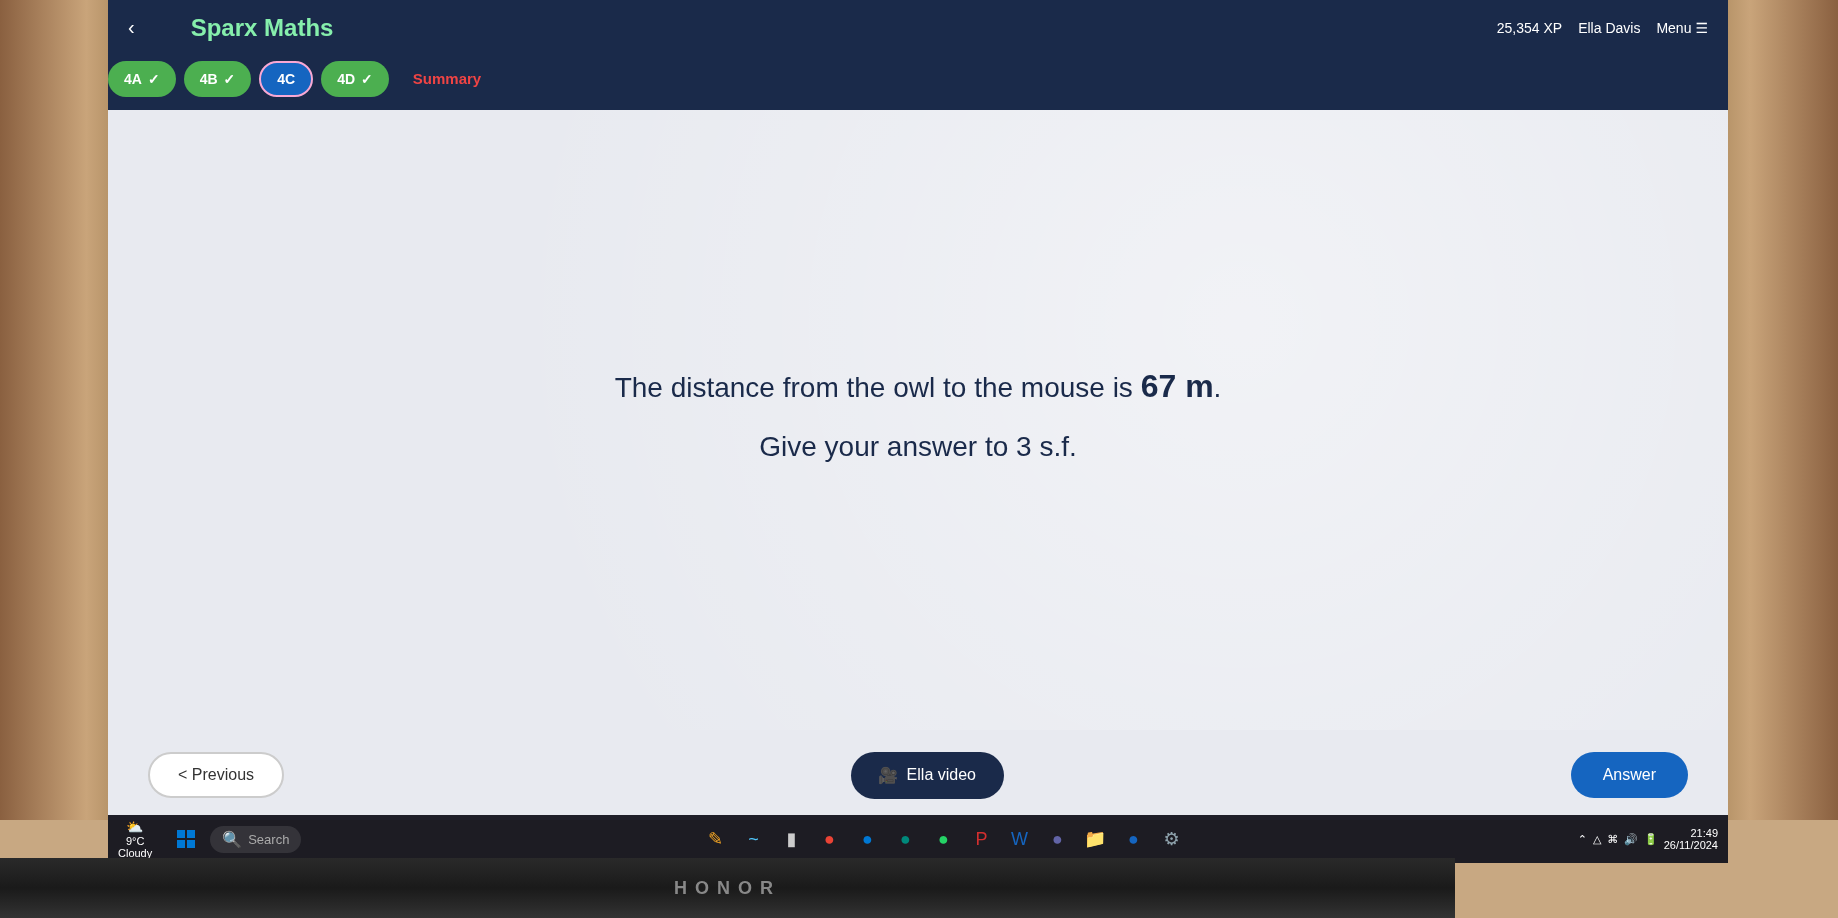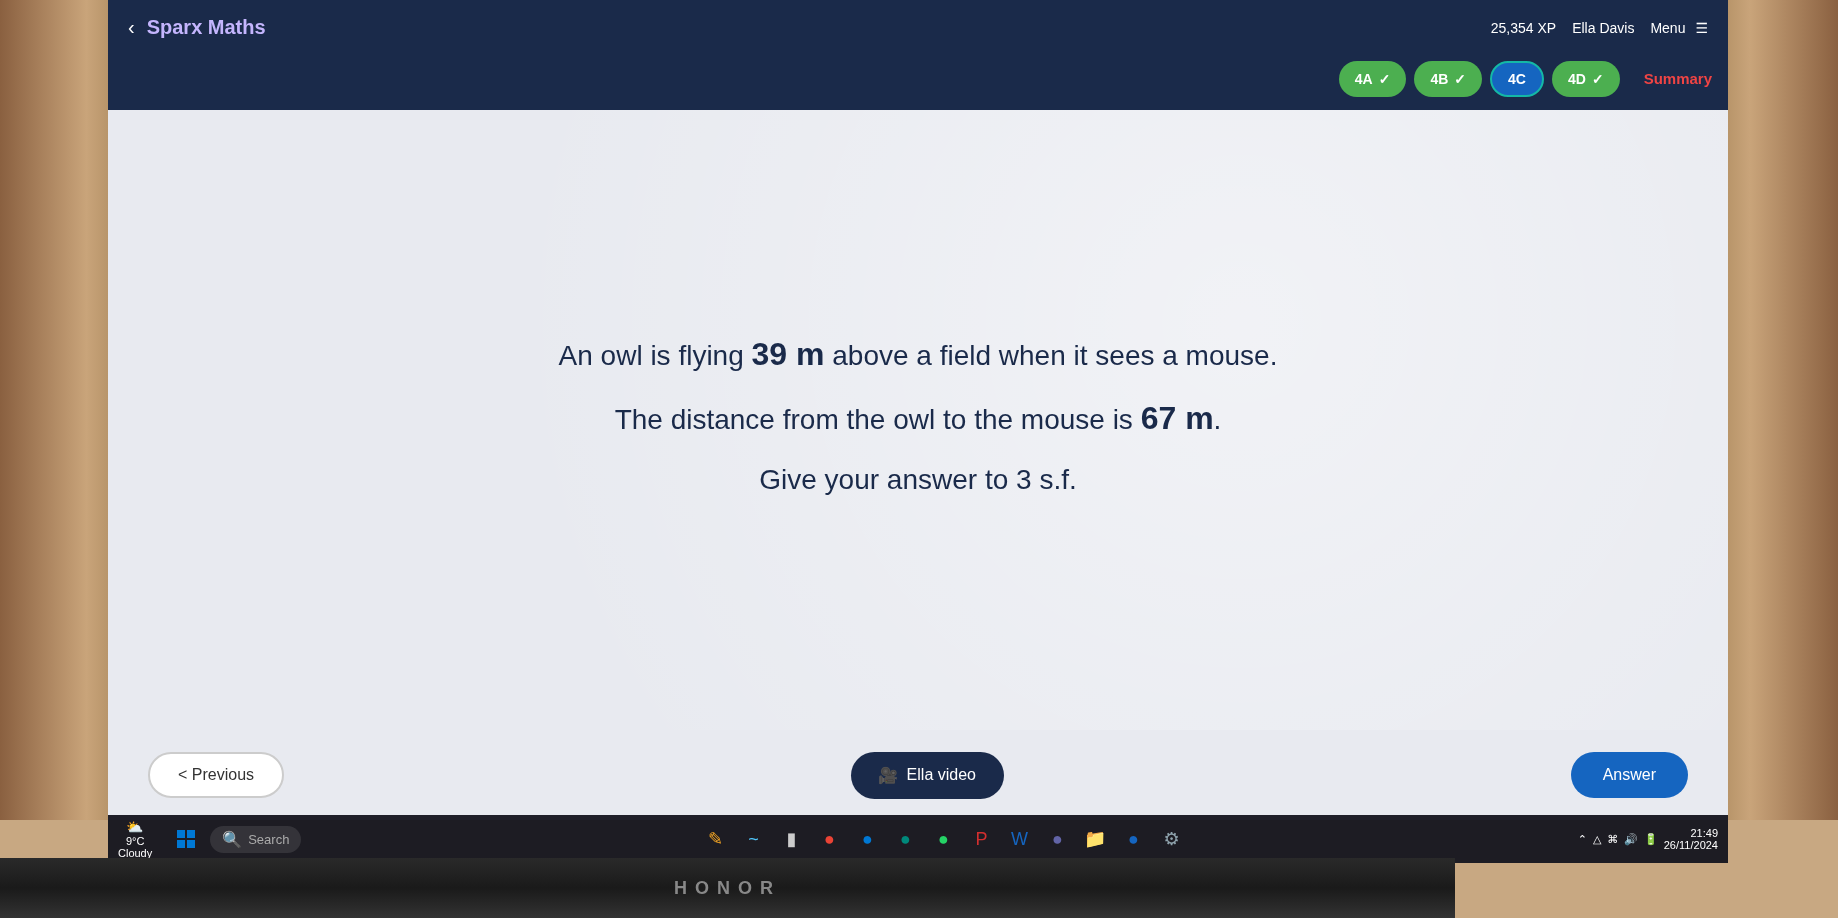--- a/index.html
+++ b/index.html
@@ -36,51 +36,52 @@
     }
 
     .nav-back {
       color: white;
       font-size: 20px;
       margin-right: 12px;
       cursor: pointer;
     }
 
     .nav-title {
-      color: #c4b5fd;
-      font-size: 20px;
+      color: #86efac;
+      font-size: 24px;
       font-weight: 600;
+      margin-left: 44px;
     }
 
     .nav-xp-user {
       position: absolute;
       right: 20px;
       display: flex;
       align-items: center;
       gap: 16px;
       color: white;
       font-size: 14px;
     }
 
     .nav-menu {
       color: white;
       font-size: 14px;
       display: flex;
       align-items: center;
-      gap: 10px;
+      gap: 4px;
     }
 
     
     .tab-bar {
       width: 100%;
       height: 55px;
       background: #1a2a4a;
       display: flex;
       align-items: center;
-      justify-content: flex-end;
+      justify-content: flex-start;
       gap: 8px;
       padding-bottom: 8px;
     }
 
     .tab {
       height: 36px;
       padding: 0 16px;
       border-radius: 18px;
       display: flex;
       align-items: center;
@@ -91,21 +92,21 @@
     }
 
     .tab-green {
       background: #4caf50;
       color: white;
     }
 
     .tab-active {
       background: #1565c0;
       color: white;
-      border: 2px solid #14b8a6;
+      border: 2px solid #f9a8d4;
     }
 
     .tab-summary {
       background: transparent;
       color: #ef4444;
       font-size: 15px;
     }
 
     
     .main-content {
@@ -383,23 +384,20 @@
     </div>
     <div class="tab tab-summary">
       <span>Summary</span>
     </div>
   </div>
 
   <div class="main-content">
 
 
     <div class="question-area">
-      <p class="question-line">
-        An owl is flying <span class="bold-num">39 m</span> above a field when it sees a mouse.
-      </p>
       <p class="question-line">
         The distance from the owl to the mouse is <span class="bold-num">67 m</span>.
       </p>
       <p class="question-line">
         Give your answer to 3 s.f.
       </p>
     </div>
 
     <div class="bottom-bar">
       <button class="prev-btn">

